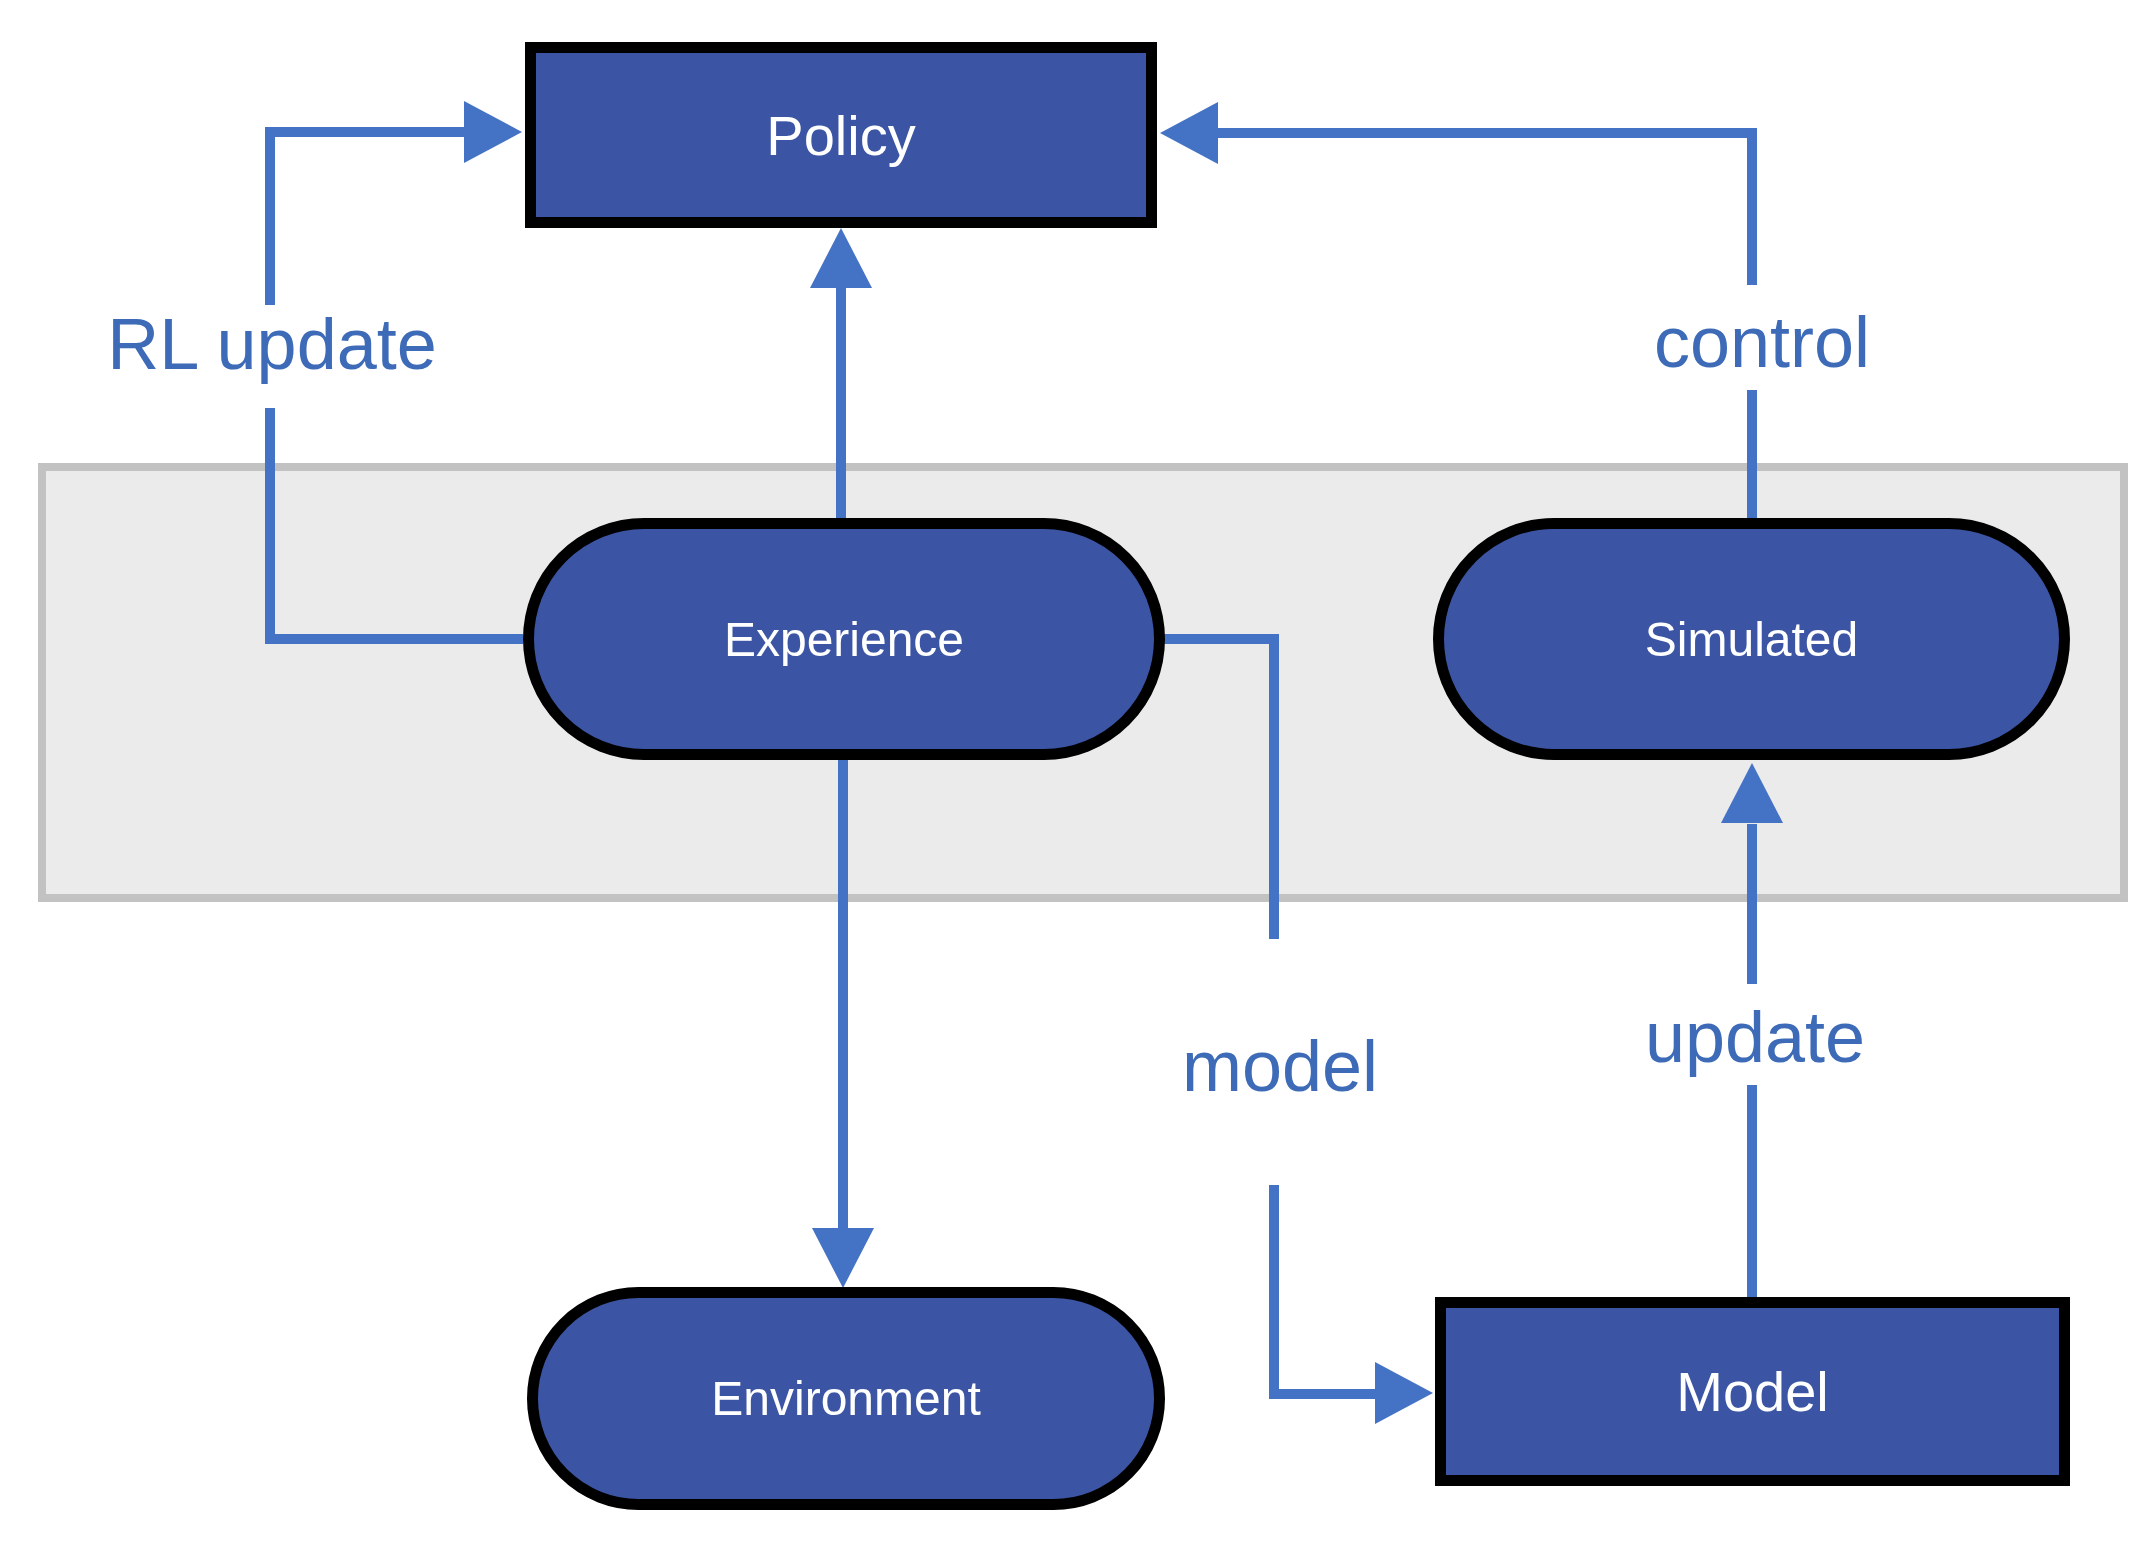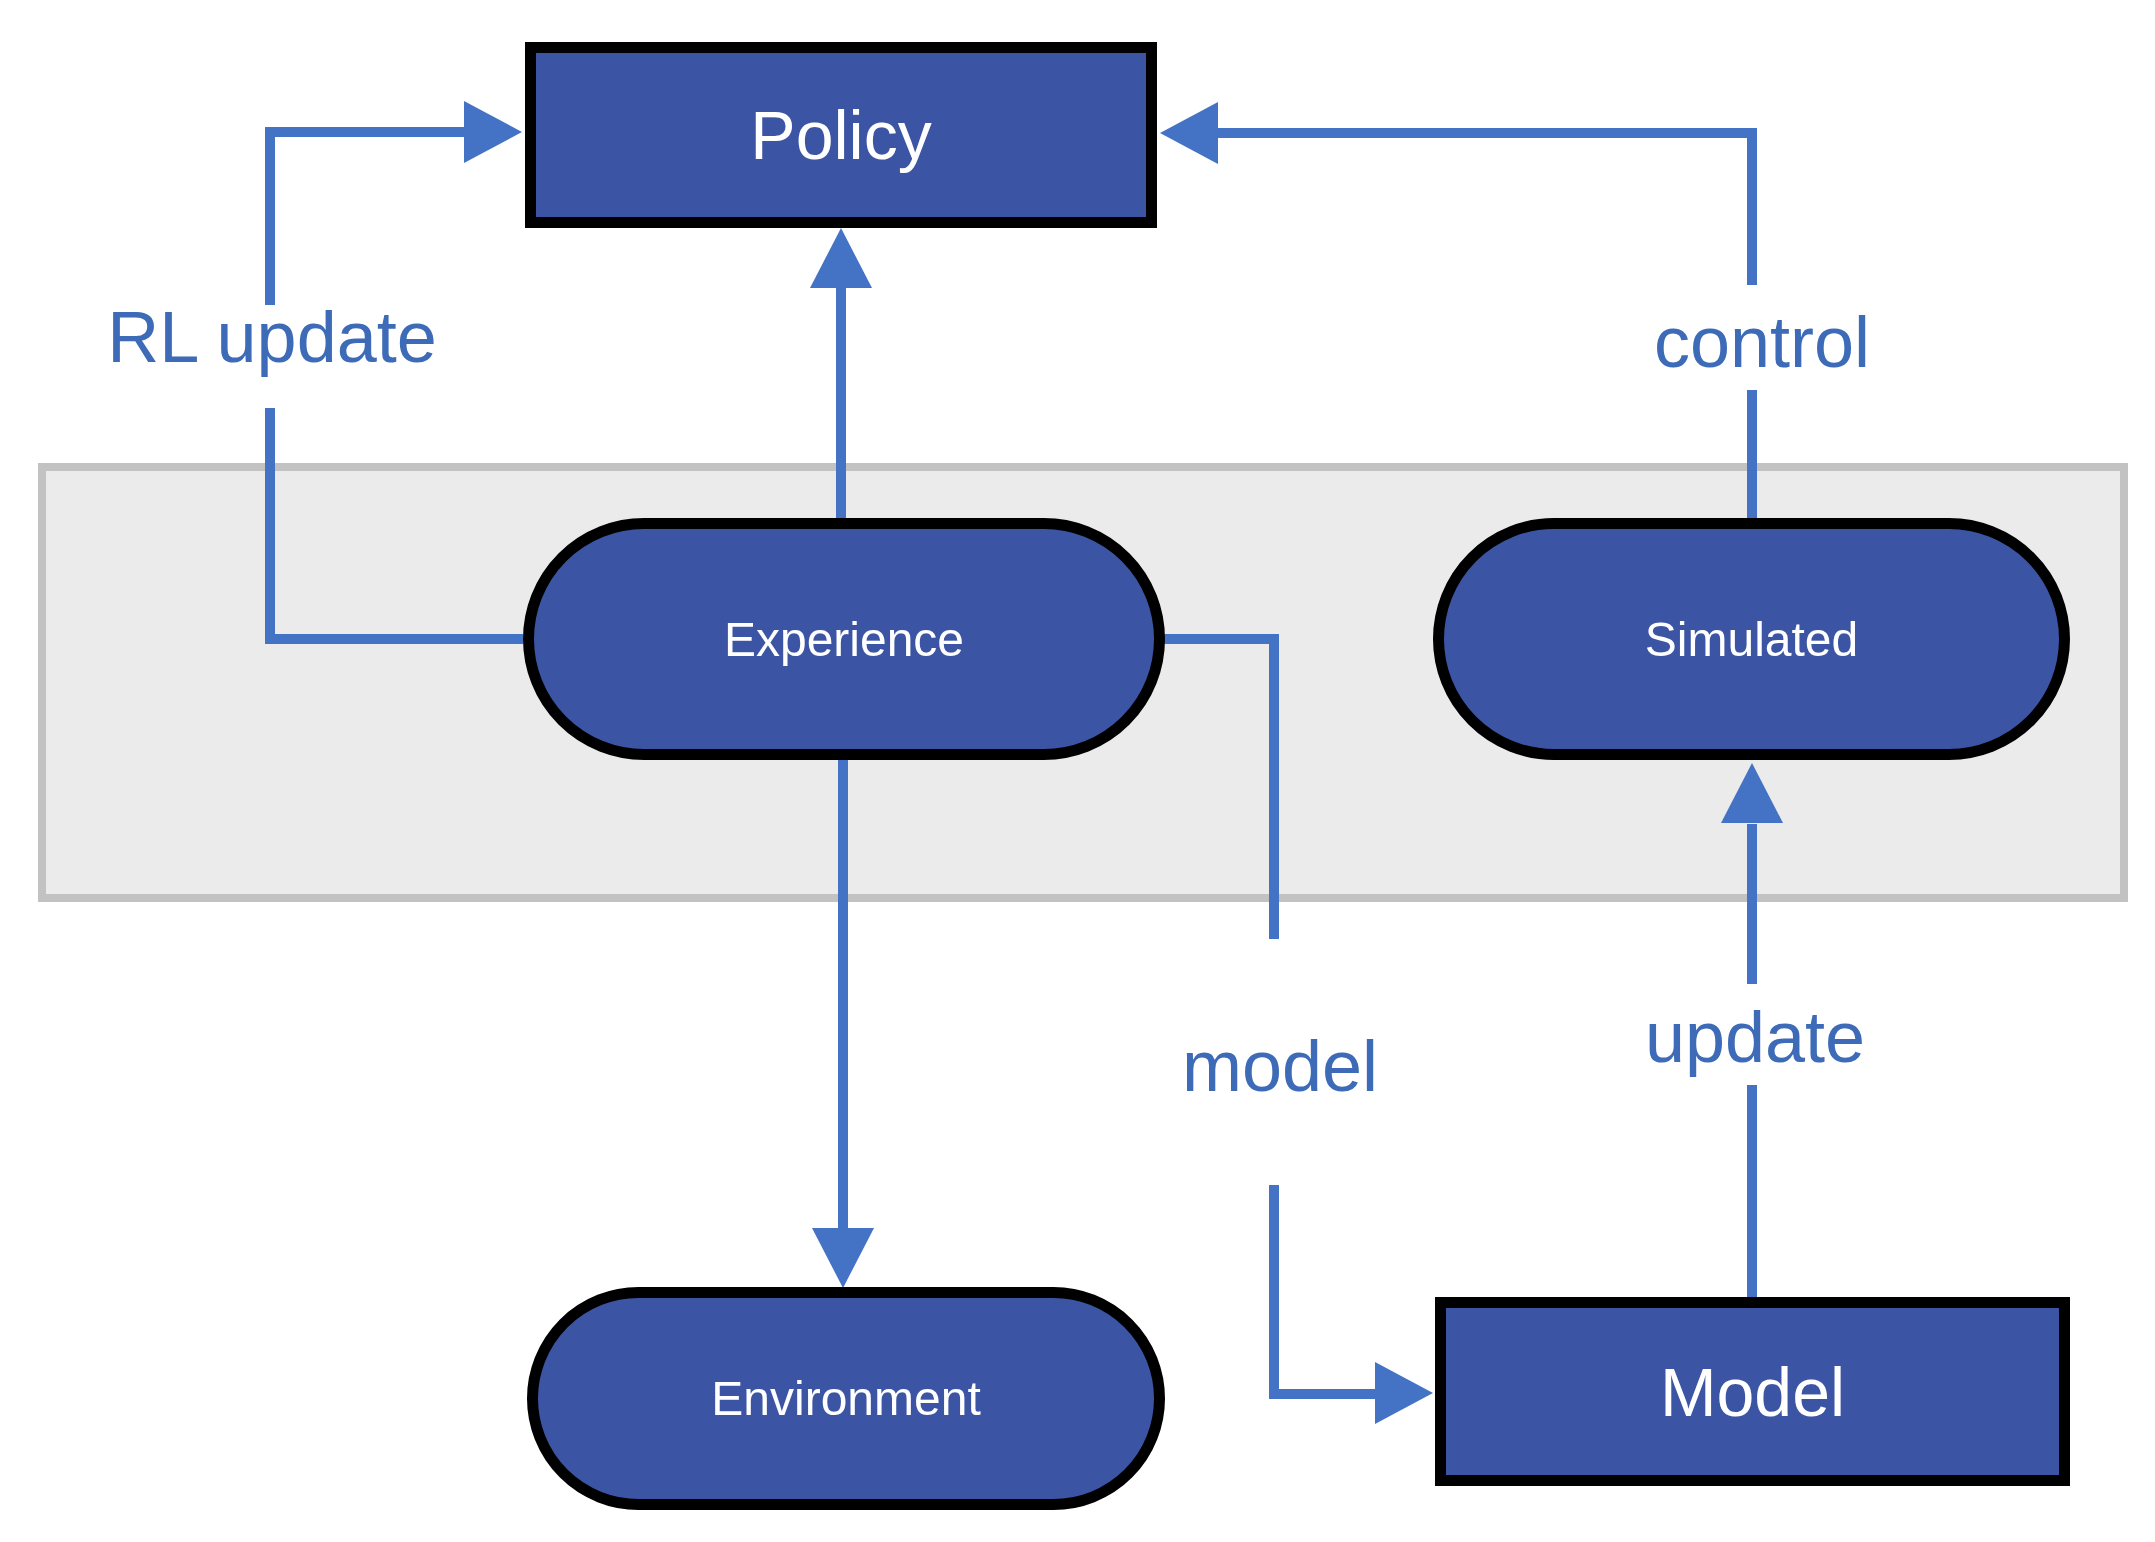--- a/index.html
+++ b/index.html
@@ -7,21 +7,21 @@
     --label-text:#3E6BB7; --node-text:#FFFFFF; --band-fill:#EBEBEB; --band-border:#C2C2C2;
   }
   html,body{margin:0;padding:0;background:#FFFFFF;}
   .canvas{position:relative;width:2155px;height:1542px;background:#FFFFFF;overflow:hidden;
           font-family:"Liberation Sans", sans-serif;}
   .band{position:absolute;left:38px;top:463px;width:2090px;height:439px;
         background:var(--band-fill);border:8px solid var(--band-border);box-sizing:border-box;}
   .node{position:absolute;display:flex;align-items:center;justify-content:center;
         background:var(--node-fill);border:11px solid var(--node-border);box-sizing:border-box;
         color:var(--node-text);text-align:center;}
-  .node.rect{font-size:68px;}
+  .node.rect{font-size:56px;}
   .node.stadium{font-size:48px;}
   #n-policy{left:525px;top:42px;width:632px;height:186px;}
   #n-experience{left:523px;top:518px;width:642px;height:242px;border-radius:121px;}
   #n-simulated{left:1433px;top:518px;width:637px;height:242px;border-radius:121px;}
   #n-environment{left:527px;top:1287px;width:638px;height:223px;border-radius:112px;}
   #n-model{left:1435px;top:1297px;width:635px;height:189px;}
   .seg{position:absolute;background:var(--arrow);}
   .ah{position:absolute;width:0;height:0;}
   .ah.right{border-top:31px solid transparent;border-bottom:31px solid transparent;border-left:58px solid var(--arrow);}
   .ah.left{border-top:31px solid transparent;border-bottom:31px solid transparent;border-right:58px solid var(--arrow);}
@@ -75,20 +75,20 @@
   <div class="node stadium" id="n-environment">
     <span>Environment</span>
   </div>
   <div class="node stadium" id="n-simulated">
     <span>Simulated</span>
   </div>
   <div class="node rect" id="n-model">
     <span>Model</span>
   </div>
 
-  <div class="edge-label" style="left:272px;top:337px;">RL update</div>
+  <div class="edge-label" style="left:272px;top:344px;">RL update</div>
   <div class="edge-label" style="left:1762px;top:342px;">control</div>
   <div class="edge-label" id="lb-model-learning" style="left:1280px;top:1066px;">
     <span>model</span>
   </div>
   <div class="edge-label" style="left:1755px;top:1037px;">update</div>
 
 </div>
 
 </body></html>

